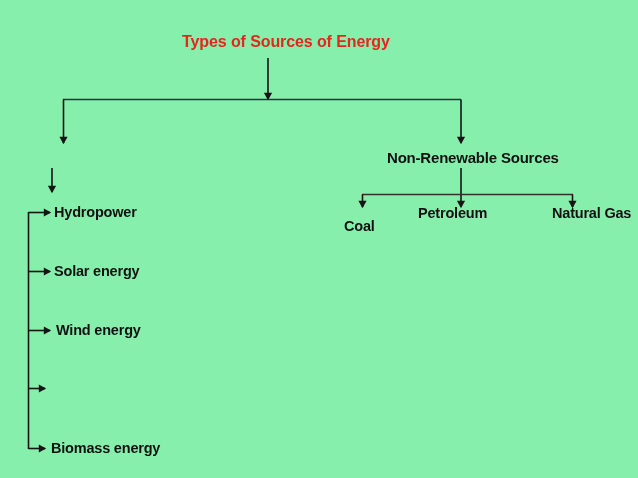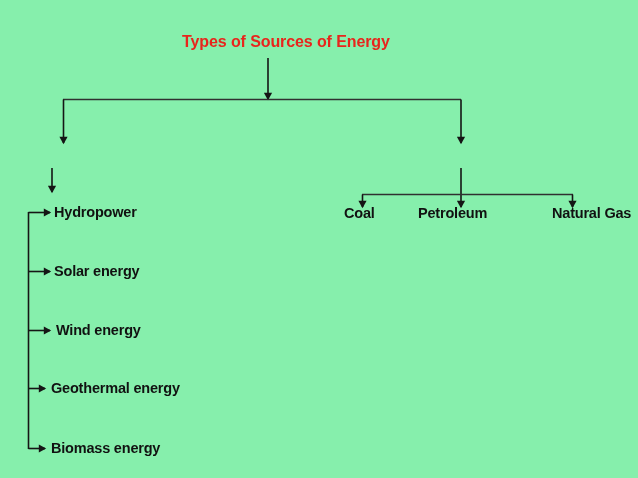--- a/index.html
+++ b/index.html
@@ -84,30 +84,30 @@
 
     <line x1="362" y1="194.5" x2="573" y2="194.5" stroke="#303030" stroke-width="1.6"></line>
 
     <line x1="362.5" y1="194.5" x2="362.5" y2="207" stroke="#151515" stroke-width="1.6" marker-end="url(#arrow-down)"></line>
     <line x1="572.5" y1="194.5" x2="572.5" y2="207" stroke="#151515" stroke-width="1.6" marker-end="url(#arrow-down)"></line>
   </svg>
 
   <div class="node-label title-label" style="left:182px; top:34px;">Types of Sources of Energy</div>
 
 
+  <div class="node-label level2-label" style="left:387px; top:150px;">Non-Renewable Sources</div>
 
   <div class="node-label leaf-label" style="left:54px; top:205px;">Hydropower</div>
 
   <div class="node-label leaf-label" style="left:54px; top:264px;">Solar energy</div>
 
   <div class="node-label leaf-label" style="left:56px; top:323px;">Wind energy</div>
 
-  <div class="node-label leaf-label" style="left:51px; top:381px;">Geothermal energy</div>
 
   <div class="node-label leaf-label" style="left:51px; top:441px;">Biomass energy</div>
 
-  <div class="node-label level3-label" style="left:344px; top:206px;">Coal</div>
+  <div class="node-label level3-label" style="left:344px; top:219px;">Coal</div>
 
   <div class="node-label level3-label" style="left:418px; top:206px;">Petroleum</div>
 
   <div class="node-label level3-label" style="left:545px; top:206px;margin-left:7px;">Natural Gas</div>
 
 </div>
 
 </body></html>

